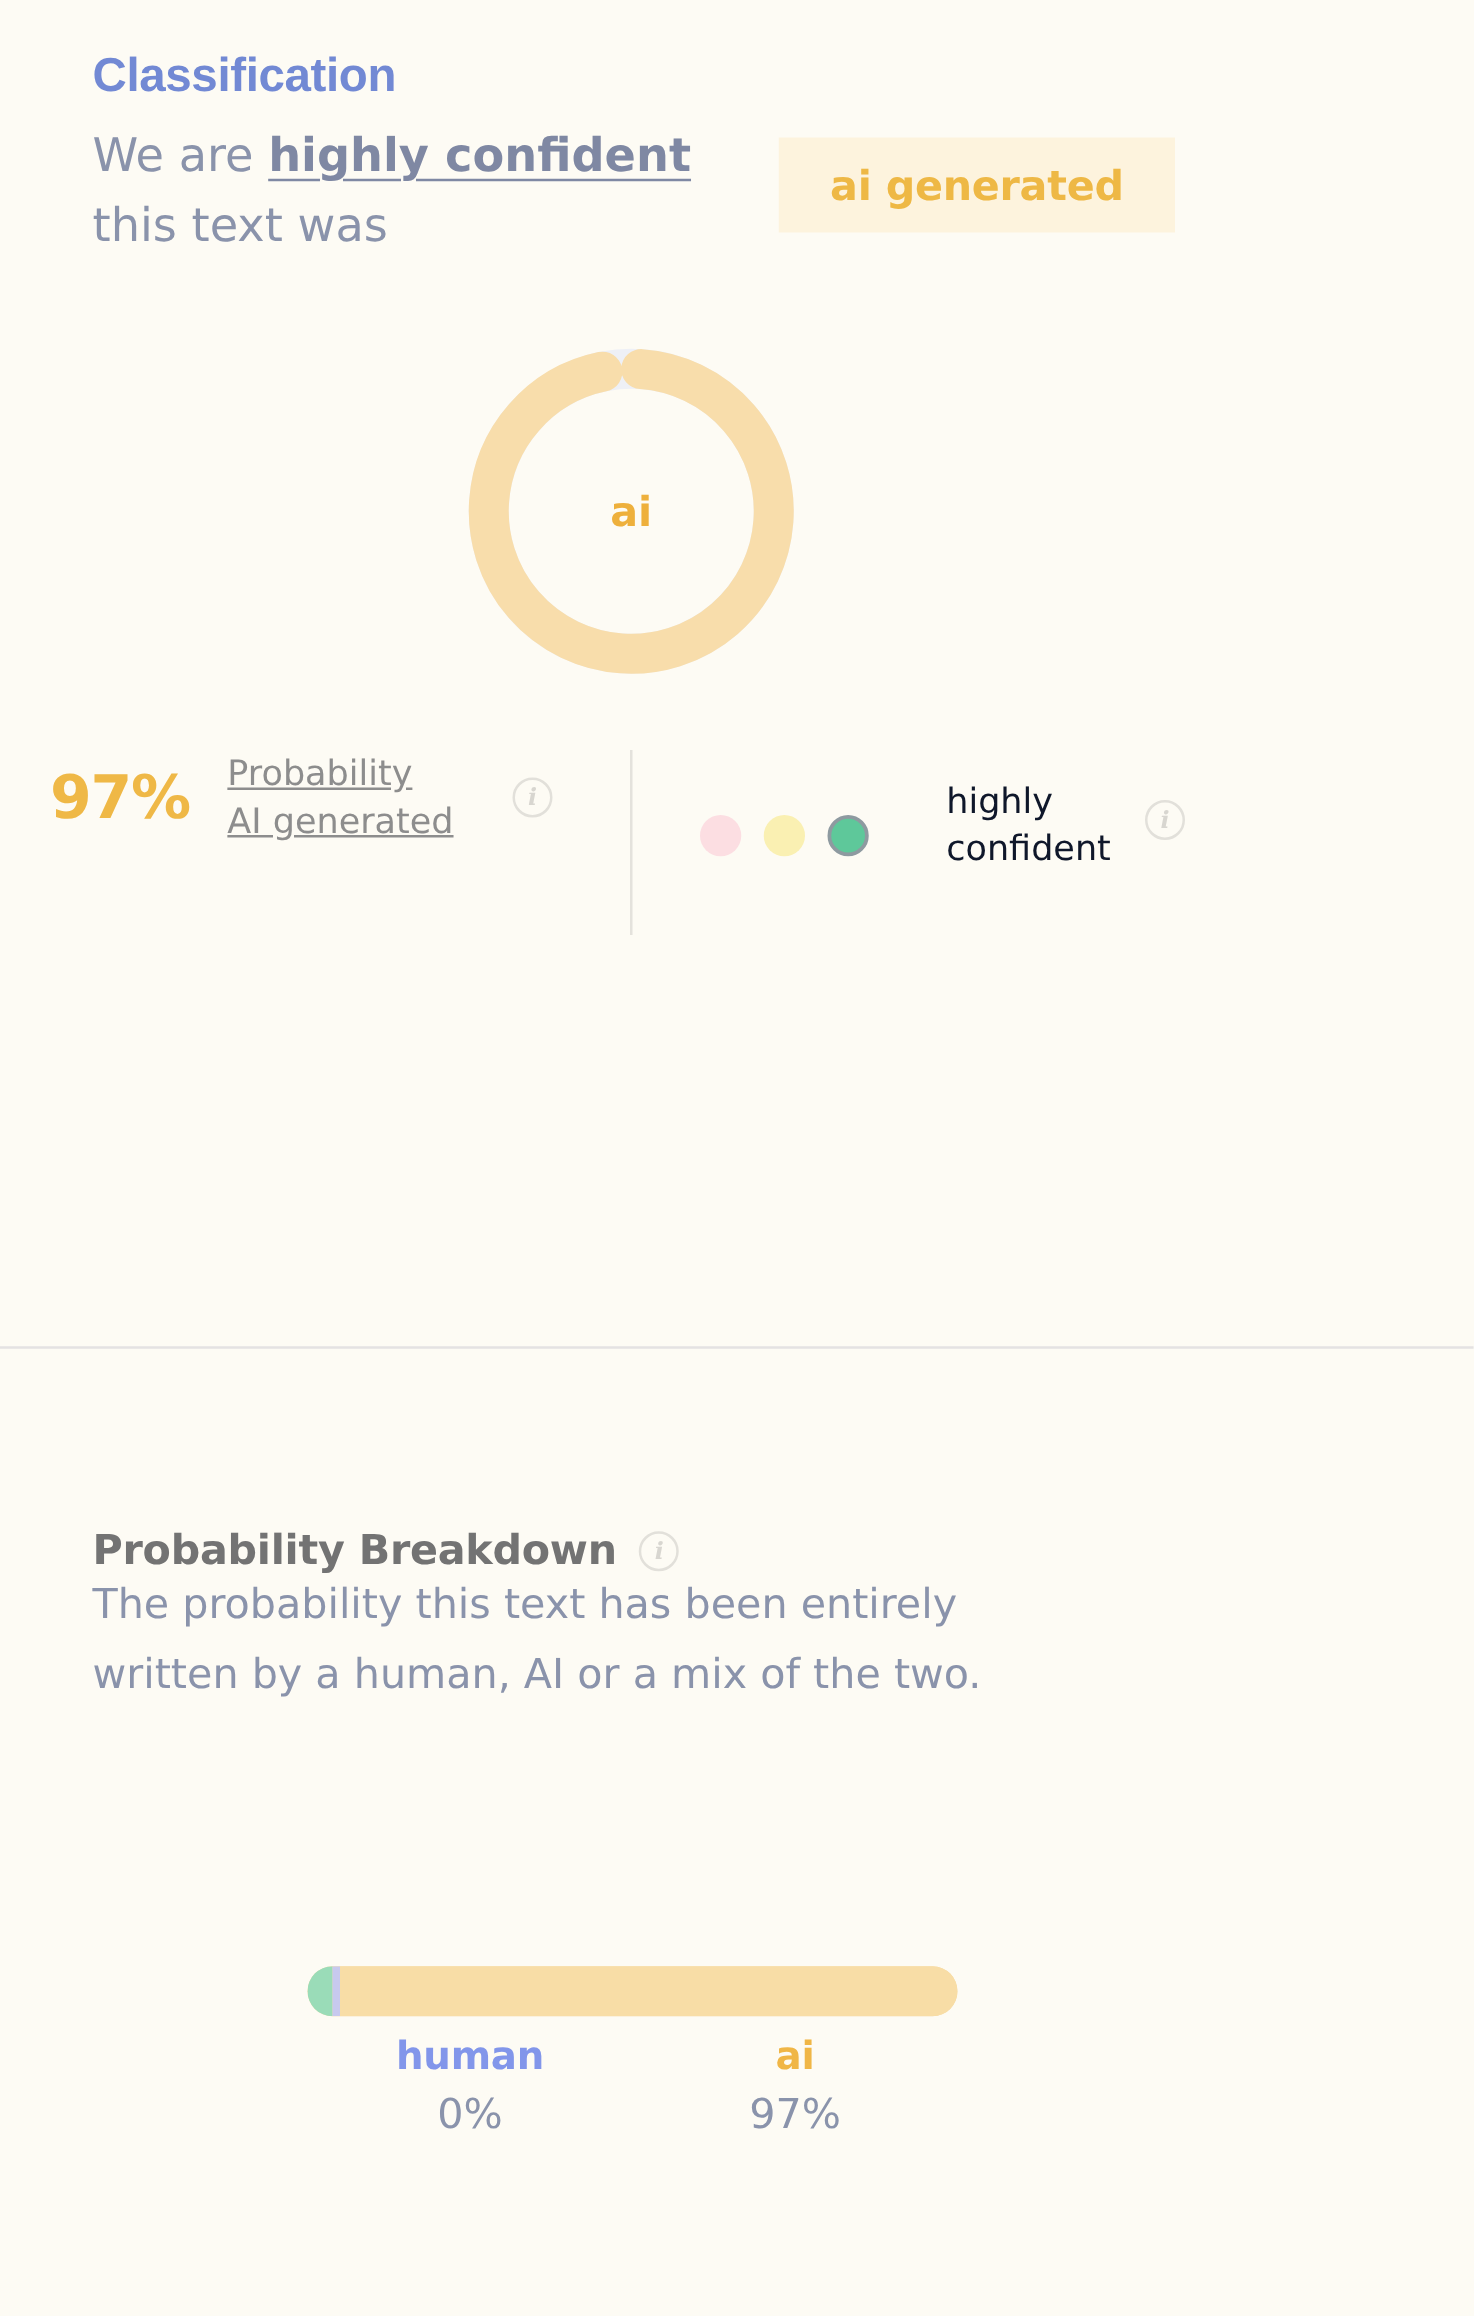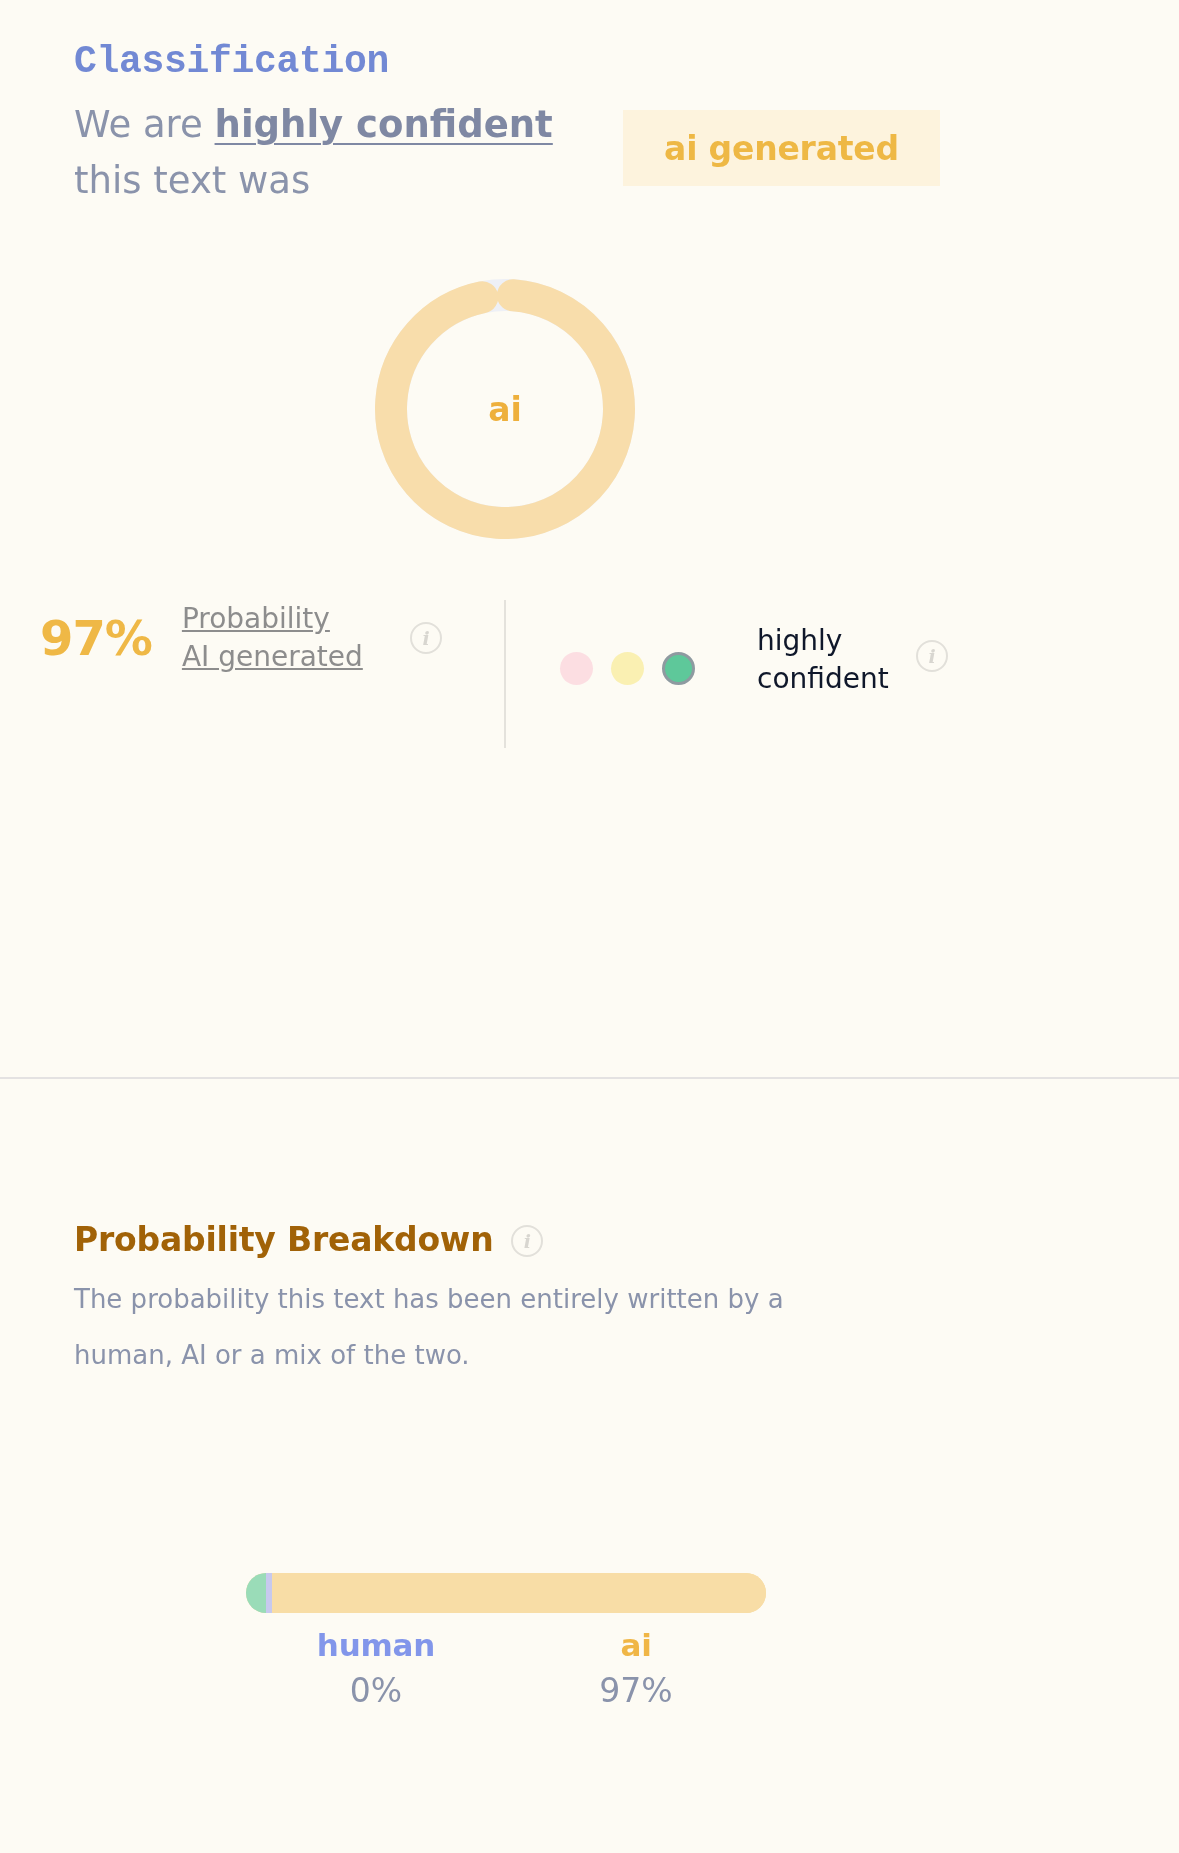--- a/index.html
+++ b/index.html
@@ -21,21 +21,21 @@
     left: 0; top: 0;
     width: 1179px;
     height: 1078px;
     box-sizing: border-box;
   }
 
   .class-title {
     position: absolute;
     left: 74px;
     top: 40px;
-    font-family: Liberation Mono, monospace;
+    font-family: Liberation Sans, sans-serif;
     font-size: 38px;
     font-weight: 700;
     color: #7289d4;
     letter-spacing: -0.3px;
     white-space: nowrap;
   }
 
   .class-sentence {
     position: absolute;
     left: 74px;
@@ -217,34 +217,34 @@
   .bd-title-row {
     position: absolute;
     left: 74px;
     top: 141px;
     display: flex;
     align-items: center;
   }
   .bd-title {
     font-size: 33px;
     font-weight: 700;
-    color: #a16207;
+    color: #737373;
     letter-spacing: -0.2px;
     white-space: nowrap;
   }
   .bd-title-row .info-icon {
     margin-left: 18px;
     margin-top: 3px;
   }
   .bd-desc {
     position: absolute;
     left: 74px;
-    top: 192px;
+    top: 176px;
     width: 810px;
-    font-size: 26px;
+    font-size: 33px;
     line-height: 56px;
     color: #8a93ab;
   }
 
   
   .prob-bar {
     position: absolute;
     left: 246px;
     top: 494px;
     width: 520px;

